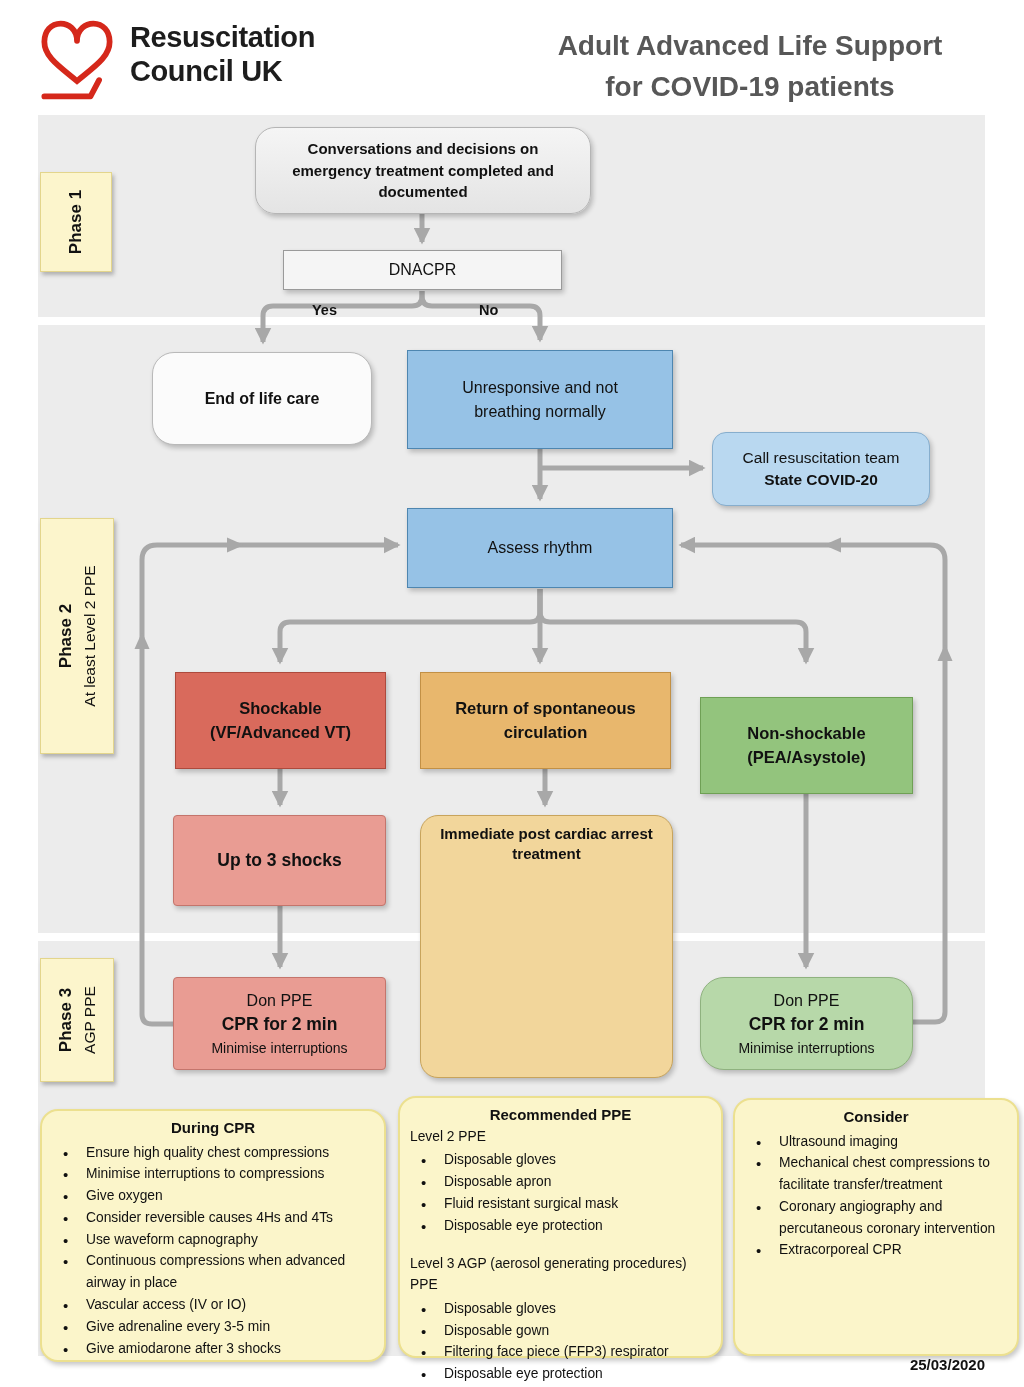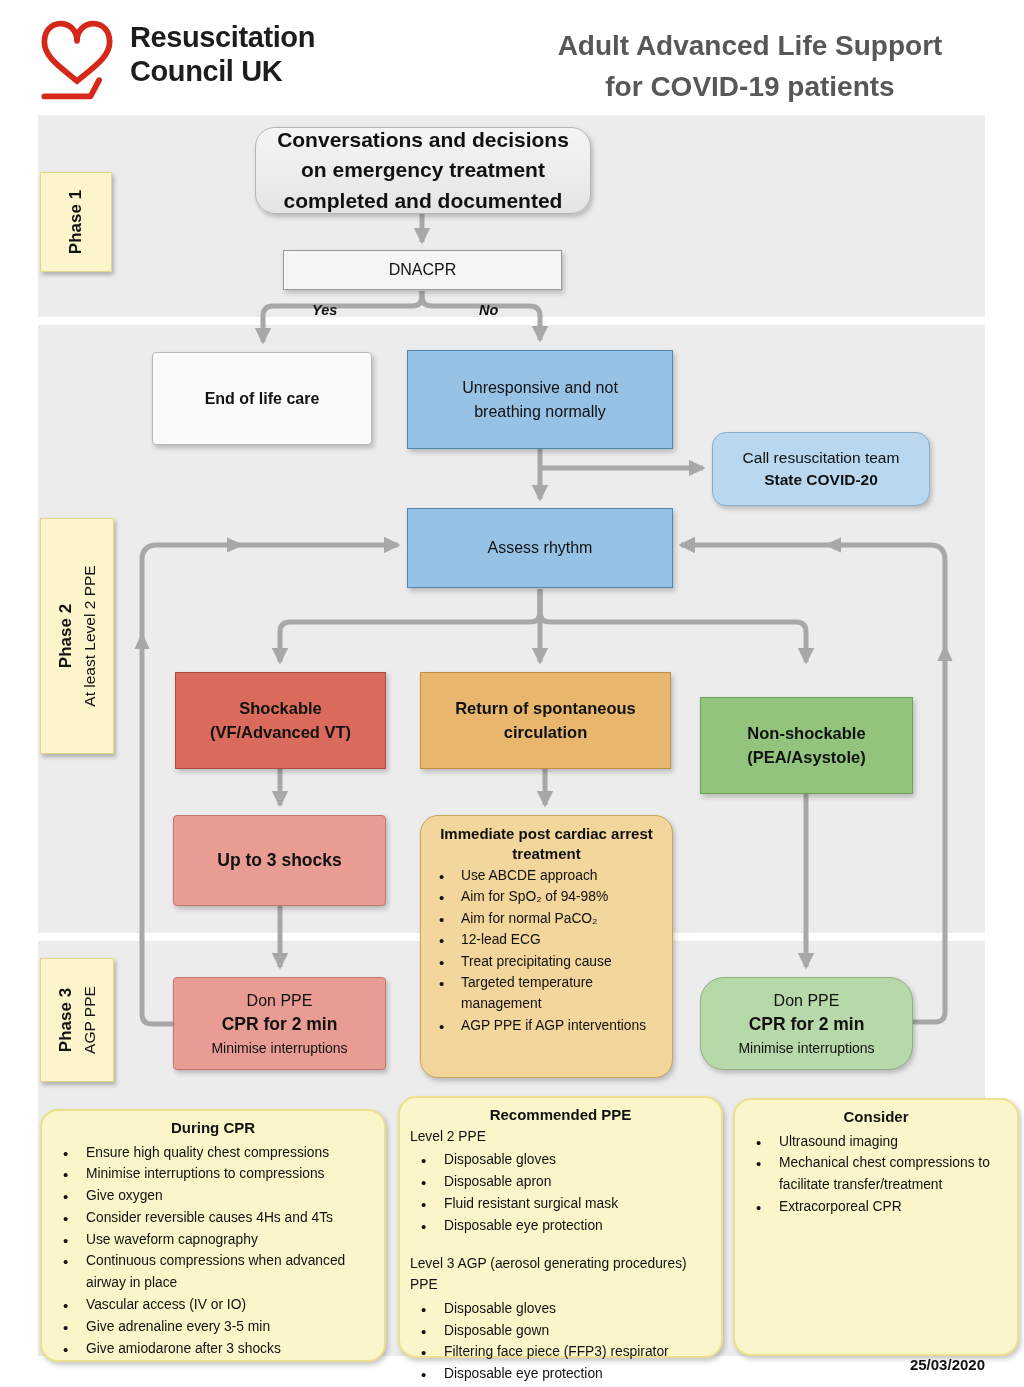--- a/index.html
+++ b/index.html
@@ -31,23 +31,23 @@
   .phase1{left:40px;top:172px;width:70px;height:98px;}
   .phase2{left:40px;top:518px;width:72px;height:234px;}
   .phase3{left:40px;top:958px;width:72px;height:122px;}
 
   
   .node{position:absolute;box-sizing:border-box;display:flex;flex-direction:column;
         align-items:center;justify-content:center;text-align:center;
         box-shadow:2px 3px 5px rgba(0,0,0,.22);font-size:16px;line-height:1.45;}
 
   .grayround{background:linear-gradient(#f5f5f5,#e4e4e4);border:1px solid #b5b5b5;
-             border-radius:20px;font-weight:bold;font-size:21px;padding:0 19px;}
+             border-radius:20px;font-weight:bold;font-size:15px;padding:0 19px;}
   .graybox{background:#f5f5f5;border:1px solid #9a9a9a;}
-  .whiteround{background:#fbfbfb;border:1px solid #b9b9b9;border-radius:4px;font-weight:bold;}
+  .whiteround{background:#fbfbfb;border:1px solid #b9b9b9;border-radius:22px;font-weight:bold;}
   .bluebox{background:#96c2e6;border:1px solid #4e86b0;}
   .callbox{background:#b9d8f0;border:1px solid #87aecd;border-radius:14px;font-size:15.5px;}
   .redbox{background:#d96a5c;border:1px solid #ad4a3d;font-weight:bold;font-size:16.5px;}
   .orangebox{background:#e8b76d;border:1px solid #c29045;font-weight:bold;font-size:16.5px;}
   .greenbox{background:#93c47d;border:1px solid #6fa055;font-weight:bold;font-size:16.5px;}
   .pinkround{background:#e99c93;border:1px solid #c4756c;border-radius:4px;}
   .lgreenround{background:#b7d8a9;border:1px solid #8fb27f;border-radius:24px;}
   .cpr-l1{font-size:16px;}
   .cpr-l2{font-size:17.5px;font-weight:bold;}
   .cpr-l3{font-size:14px;}
@@ -82,21 +82,21 @@
   .yellowbox .yb-title{font-weight:bold;font-size:15px;text-align:center;line-height:1.5;}
   .yellowbox ul.bullets li{padding-left:36px;font-size:13.8px;line-height:1.58;}
   .yellowbox ul.bullets li::before{left:13px;}
   .yb-heading{font-size:13.8px;line-height:1.5;margin:0 0 0 2px;}
   .yb-gap{height:18px;}
   #duringcpr{left:40px;top:1098px;width:346px;height:253px;margin-top:11px;}
   #ppebox{left:398px;top:1096px;width:325px;height:262px;}
   #considerbox{left:733px;top:1098px;width:286px;height:258px;}
 
   
-  .branch-label{position:absolute;font-weight:bold;font-size:14.5px;font-style:italic;}
+  .branch-label{position:absolute;font-weight:bold;font-size:14.5px;}
   #yeslabel{left:312px;top:302px;}
   #nolabel{left:479px;top:302px;}
   #datefooter{position:absolute;left:840px;top:1356px;width:145px;text-align:right;
               font-weight:bold;font-size:15px;}
   .arrows{position:absolute;left:0;top:0;width:1024px;height:1387px;pointer-events:none;}
 </style>
 </head>
 <body>
 
 <div class="page">
@@ -206,29 +206,20 @@
   <div id="shocks3" class="node pinkround shocks">Up to 3 shocks</div>
 
   <div id="pinkcpr" class="node pinkround">
     <div class="cpr-l1">Don PPE</div>
     <div class="cpr-l2">CPR for 2 min</div>
     <div class="cpr-l3">Minimise interruptions</div>
   </div>
 
   <div id="tanbox" class="node">
     <div class="tb-title">Immediate post cardiac arrest treatment</div>
-    <ul class="bullets">
-        <li>Use ABCDE approach</li>
-        <li>Aim for SpO₂ of 94-98%</li>
-        <li>Aim for normal PaCO₂</li>
-        <li>12-lead ECG</li>
-        <li>Treat precipitating cause</li>
-        <li>Targeted temperature management</li>
-        <li>AGP PPE if AGP interventions</li>
-      </ul>
   </div>
 
   <div id="greencpr" class="node lgreenround">
     <div class="cpr-l1">Don PPE</div>
     <div class="cpr-l2">CPR for 2 min</div>
     <div class="cpr-l3">Minimise interruptions</div>
   </div>
 
   <div id="duringcpr" class="yellowbox">
     <div class="yb-title">During CPR</div>
@@ -262,19 +253,20 @@
         <li>Filtering face piece (FFP3) respirator</li>
         <li>Disposable eye protection</li>
       </ul>
   </div>
 
   <div id="considerbox" class="yellowbox">
     <div class="yb-title">Consider</div>
     <ul class="bullets">
         <li>Ultrasound imaging</li>
         <li>Mechanical chest compressions to facilitate transfer/treatment</li>
+        <li>Coronary angiography and percutaneous coronary intervention</li>
         <li>Extracorporeal CPR</li>
       </ul>
   </div>
 
   <div id="datefooter">25/03/2020</div>
 
 </div>
 
 </body></html>

